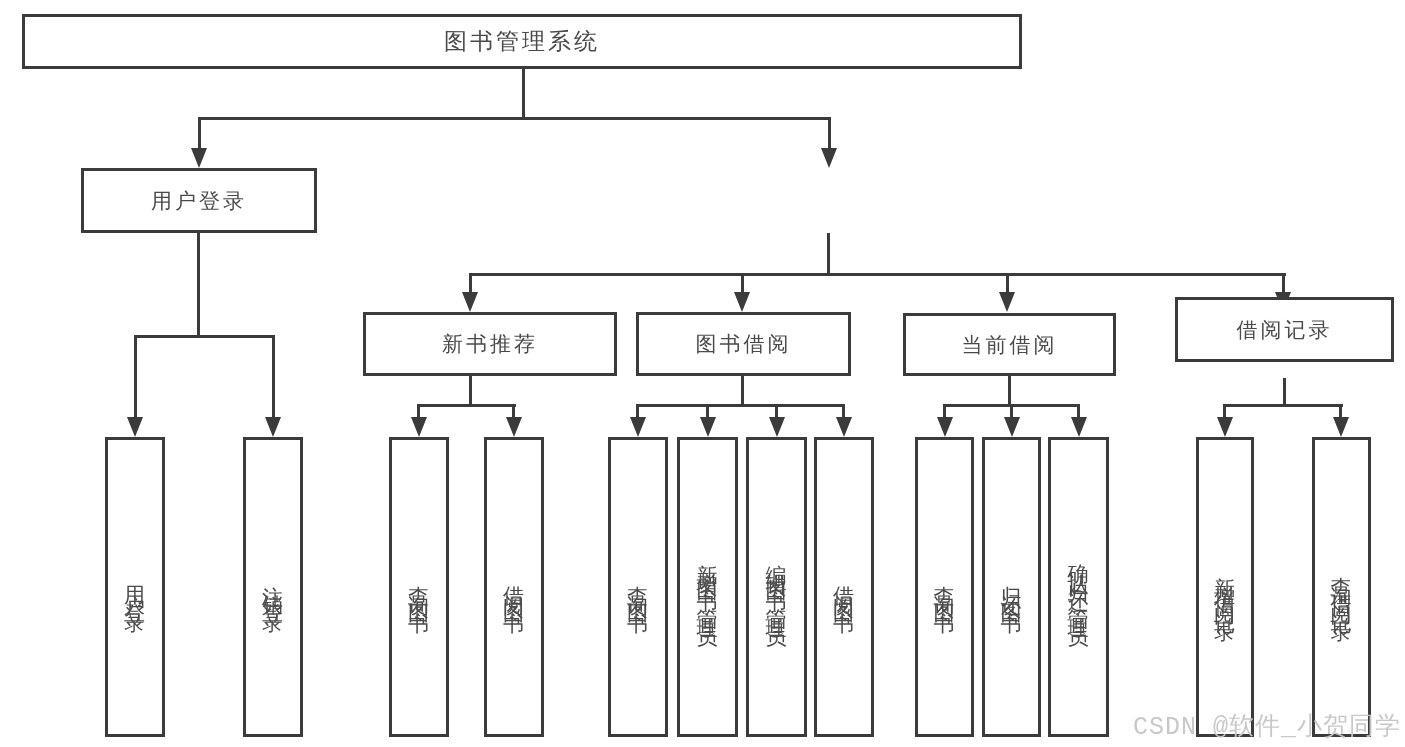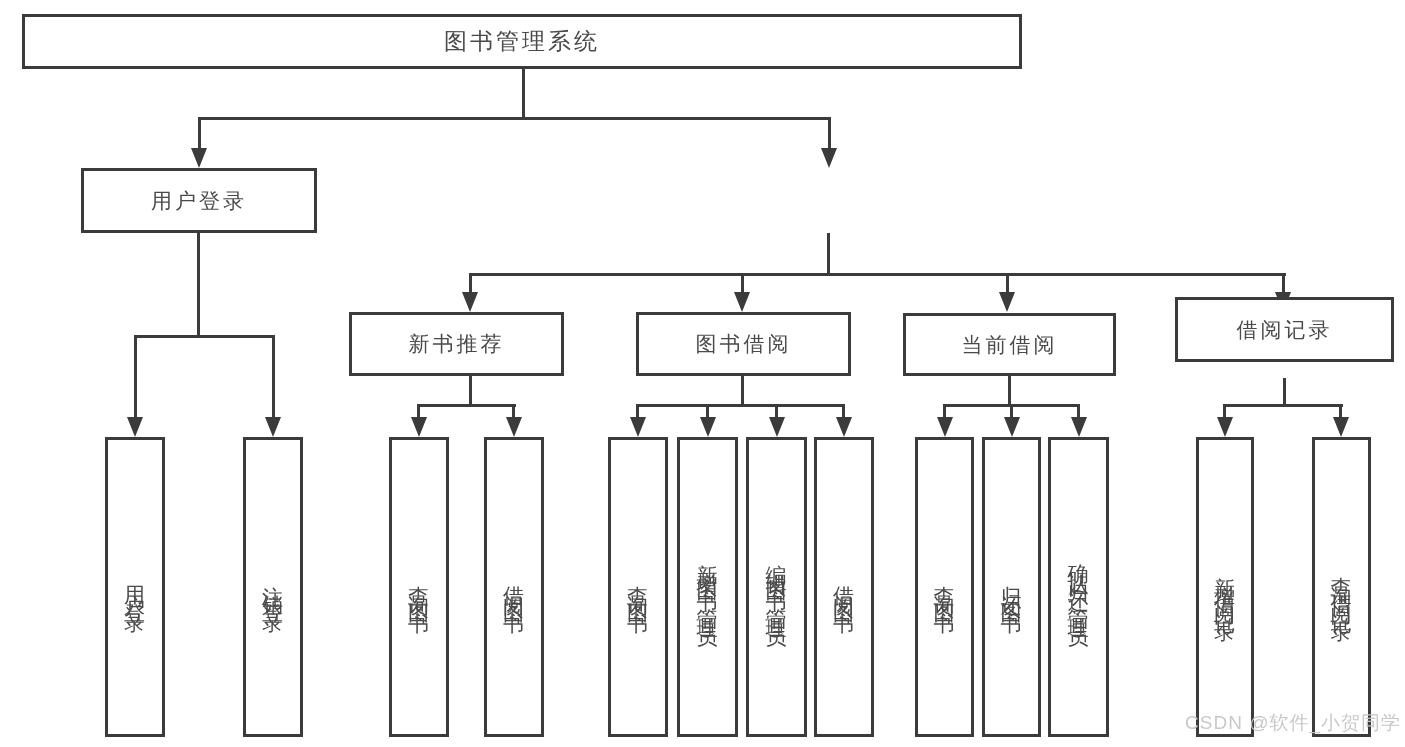--- a/index.html
+++ b/index.html
@@ -50,26 +50,27 @@
     position: absolute;
     width: 0;
     height: 0;
     border-left: 8px solid transparent;
     border-right: 8px solid transparent;
     border-top: 20px solid var(--line);
   }
   .watermark {
     position: absolute;
     right: 4px;
-    bottom: 11px;
-    font-size: 19px;
+    bottom: 5px;
+    font-size: 25px;
     color: var(--watermark);
     letter-spacing: 1px;
     z-index: 10;
     opacity: 0.95;
+    font-family: Liberation Mono, monospace;
   }
 </style>
 </head>
 <body>
 
 <div id="stage">
 
   <div class="line" style="left:522px;top:69px;width:3px;height:48px"></div>
   <div class="line" style="left:198px;top:117px;width:633px;height:3px"></div>
   <div class="line" style="left:198px;top:117px;width:3px;height:33px"></div>
@@ -130,21 +131,21 @@
   <div class="arrow" style="left:1333px;top:417px"></div>
 
   <div class="box hbox" style="left:22px;top:14px;width:1000px;height:55px;font-size:23px">
     <span class="lbl">图书管理系统</span>
   </div>
 
   <div class="box hbox" style="left:81px;top:168px;width:236px;height:65px">
     <span class="lbl">用户登录</span>
   </div>
 
-  <div class="box hbox" style="left:349px;top:312px;width:215px;height:64px">
+  <div class="box hbox" style="left:363px;top:312px;width:254px;height:64px">
     <span class="lbl">新书推荐</span>
   </div>
   <div class="box hbox" style="left:636px;top:312px;width:215px;height:64px">
     <span class="lbl">图书借阅</span>
   </div>
   <div class="box hbox" style="left:903px;top:313px;width:213px;height:63px">
     <span class="lbl">当前借阅</span>
   </div>
   <div class="box hbox" style="left:1175px;top:297px;width:219px;height:65px">
     <span class="lbl">借阅记录</span>

